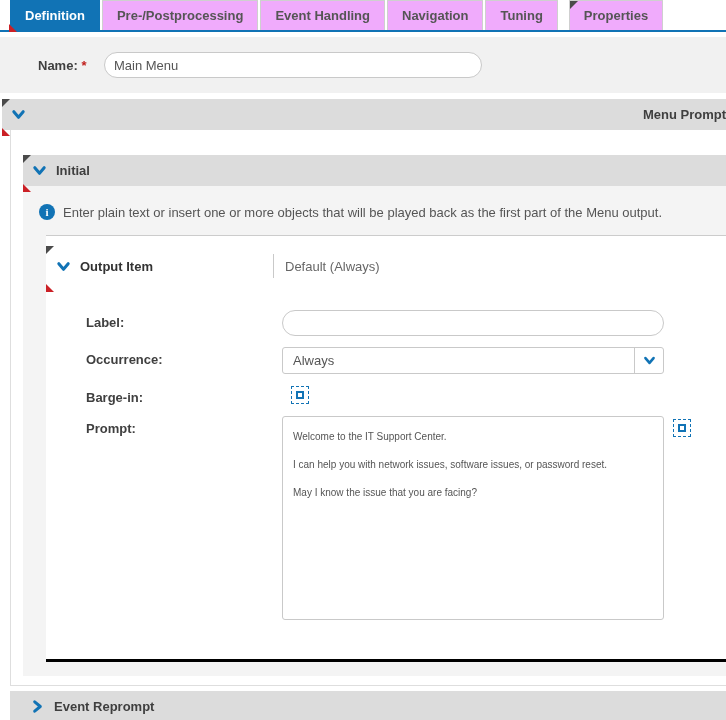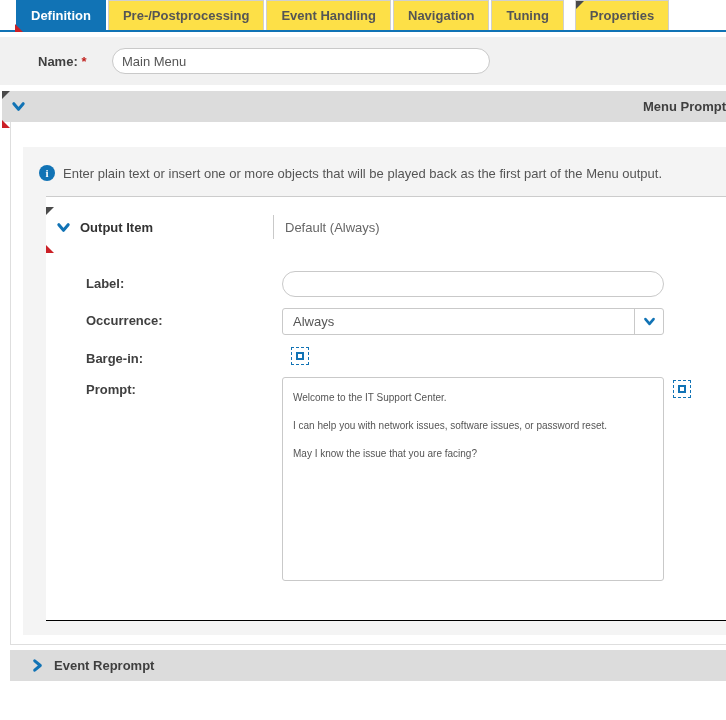--- a/index.html
+++ b/index.html
@@ -7,35 +7,35 @@
   body {
     width:726px; height:720px; overflow:hidden;
     background:#ffffff; color:#444;
     font-family:"Liberation Sans", sans-serif; font-size:13px;
   }
 
   
   .tabbar { height:32px; display:flex; align-items:flex-end; position:relative;
             border-bottom:2px solid #1173b5; }
   .tab { height:30px; display:flex; align-items:center; padding:0 14px;
-         background:#fde047; border:1px solid #cfcfcf; border-bottom:none;
+         background:#f0abfc; border:1px solid #cfcfcf; border-bottom:none;
          font-weight:bold; color:#555; margin-right:2px; position:relative;
          cursor:pointer; white-space:nowrap; }
-  .tab:first-child { margin-left:16px; }
+  .tab:first-child { margin-left:10px; }
   .tab.active { background:#1173b5; border-color:#1173b5; color:#fff; }
   .tab.gap-left { margin-left:9px; }
   .corner-dark { position:absolute; top:0; left:0; width:0; height:0;
                  border-top:8px solid #4a4a4a; border-right:8px solid transparent; }
   .corner-red  { position:absolute; left:0; bottom:-6px; width:0; height:0;
                  border-bottom:8px solid #cb2026; border-right:8px solid transparent; z-index:3; }
   .tab .corner-red { bottom:-2px; left:-2px; }
 
   
-  .name-band { margin-top:5px; height:48px; background:#f1f1f1;
-               display:flex; align-items:center;gap:8px; }
+  .name-band { margin-top:5px; height:56px; background:#f1f1f1;
+               display:flex; align-items:center; }
   .name-label { margin-left:38px; width:66px; font-weight:bold; color:#3f3f3f; }
   .req { color:#c0201d; font-weight:bold; }
   .text-input { height:26px; width:378px; border:1px solid #c9c9c9; border-radius:13px;
                 background:#fff; padding:0 9px; font:inherit; color:#555; outline:none; }
 
   
   .secbar { height:31px; background:#dcdcdc; display:flex; align-items:center;
             position:relative; cursor:pointer; }
   .secbar .sec-title { font-weight:bold; color:#3f3f3f; margin-left:9px; }
   .chev { width:15px; height:15px; flex:0 0 auto; }
@@ -58,21 +58,21 @@
   
   .oi-panel { margin-left:7px; background:#fff; border-top:1px solid #cccccc;
               padding-top:10px; }
   .oi-header { height:40px; display:flex; align-items:center; position:relative; }
   .oi-header .chev { margin-left:10px; }
   .oi-title { font-weight:bold; color:#333; margin-left:9px; }
   .oi-title-wrap { width:227px; display:flex; align-items:center; }
   .oi-divider { width:1px; height:24px; background:#c9c9c9; }
   .oi-status { margin-left:11px; color:#666; }
 
-  .oi-form { padding:24px 0 26px 40px; border-bottom:1px solid #000000; }
+  .oi-form { padding:24px 0 26px 40px; border-bottom:3px solid #000000; }
   .form-row { display:flex; align-items:flex-start; margin-bottom:11px; }
   .form-row:last-child { margin-bottom:0; }
   .form-row.mb13 { margin-bottom:13px; }
   .form-label { width:196px; padding-top:5px; font-weight:bold; color:#3f3f3f; }
   .ctrl { width:382px; }
 
   .select { position:relative; height:27px; border:1px solid #c9c9c9; border-radius:3px;
             background:#fff; display:flex; align-items:center; cursor:pointer; }
   .select .sel-value { padding-left:10px; color:#555; flex:1; }
   .sel-btn { width:29px; height:100%; border-left:1px solid #c9c9c9;
@@ -131,20 +131,28 @@
   <span class="corner-dark"></span>
   <span class="corner-red"></span>
   <svg class="chev" viewBox="0 0 16 16">
     <path d="M3 5 L8 11 L13 5" stroke="#1173b5" stroke-width="3.2" fill="none" stroke-linecap="round" stroke-linejoin="round"></path>
   </svg>
   <span class="sec-title">Menu Prompt</span>
 </div>
 
 <div class="mp-panel">
 
+  <div class="secbar">
+    <span class="corner-dark"></span>
+    <span class="corner-red"></span>
+    <svg class="chev" viewBox="0 0 16 16">
+      <path d="M3 5 L8 11 L13 5" stroke="#1173b5" stroke-width="3.2" fill="none" stroke-linecap="round" stroke-linejoin="round"></path>
+    </svg>
+    <span class="sec-title">Initial</span>
+  </div>
 
   <div class="init-content">
 
     <div class="info-row">
       <span class="info-icon">i</span>
       <span class="info-text">Enter plain text or insert one or more objects that will be played back as the first part of the Menu output.</span>
     </div>
 
     <div class="oi-panel">
       <div class="oi-header">

